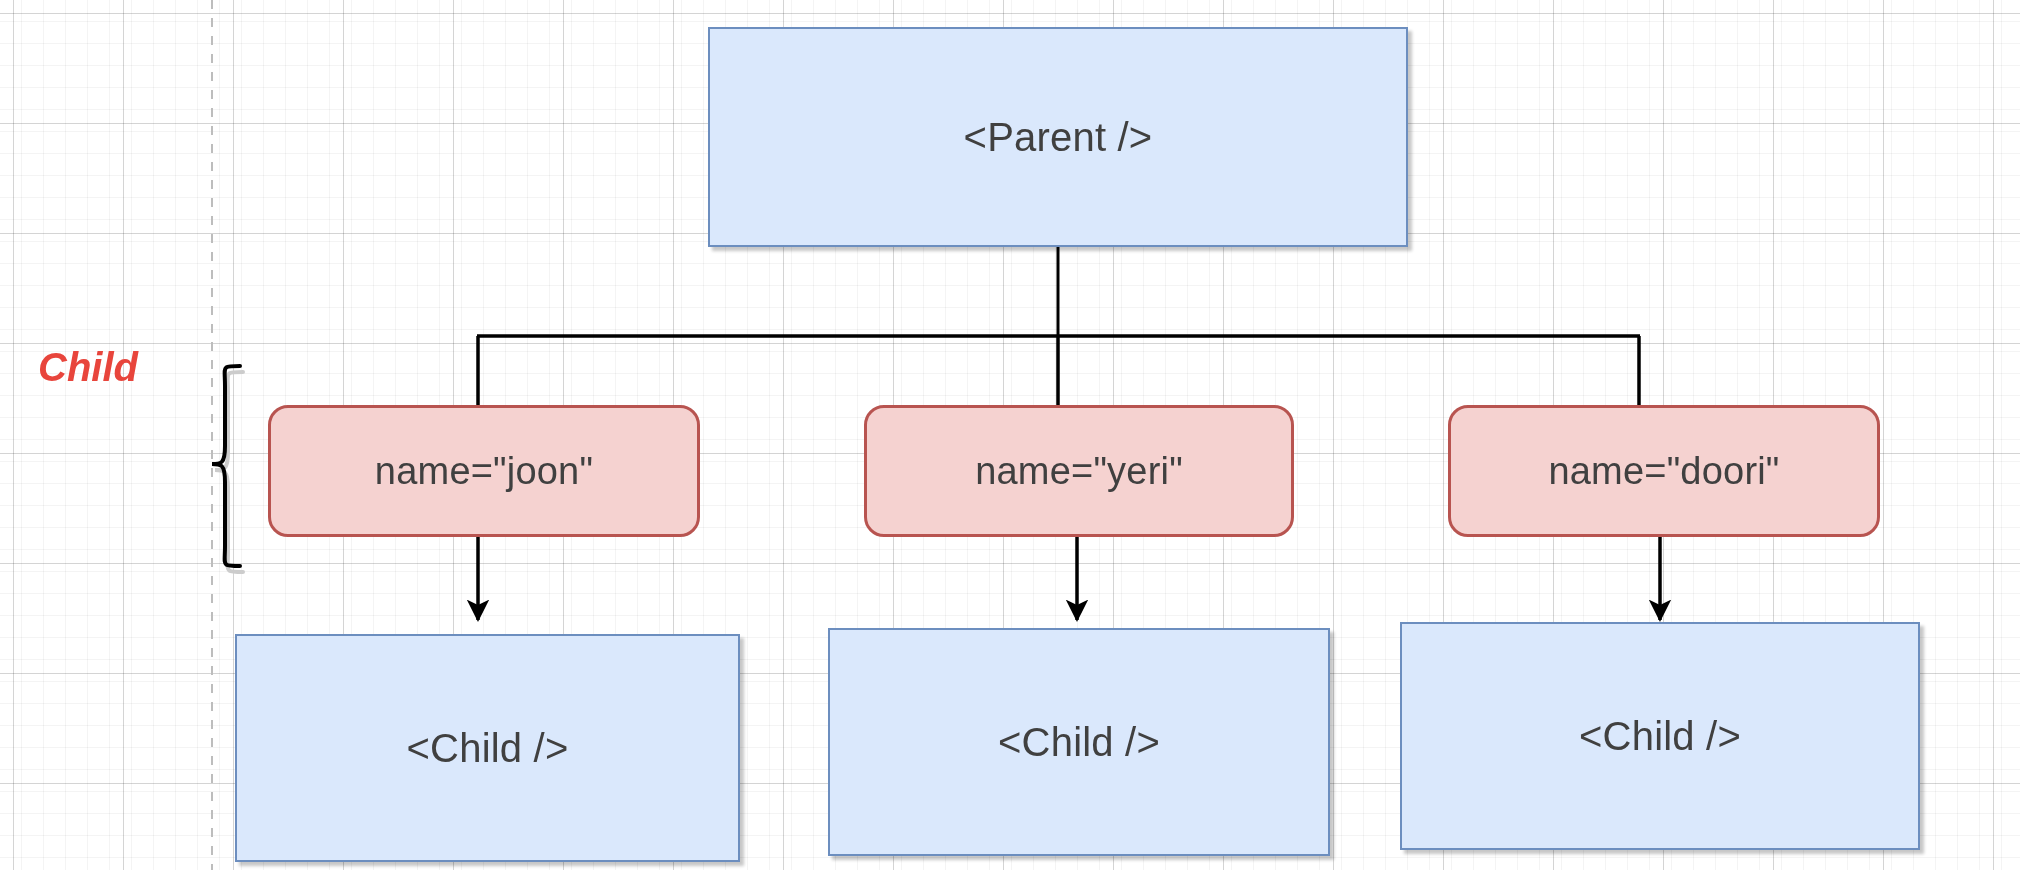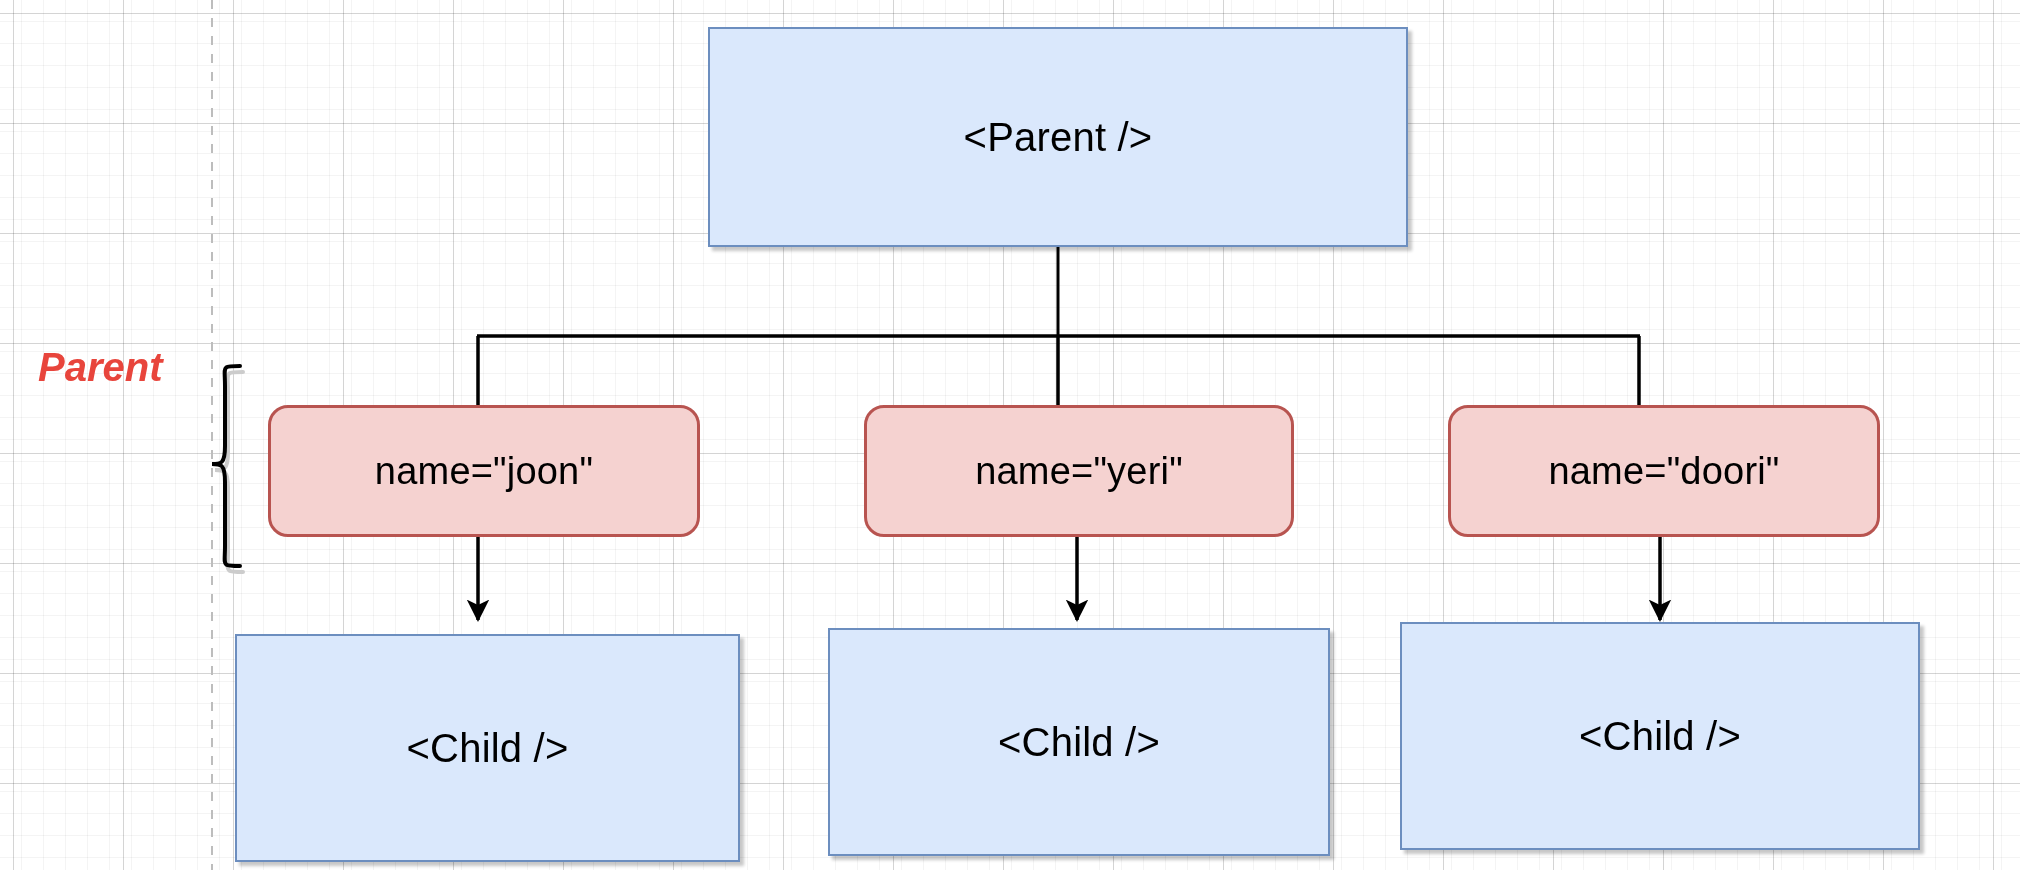--- a/index.html
+++ b/index.html
@@ -37,21 +37,21 @@
     pointer-events: none;
   }
 
   .node {
     position: absolute;
     box-sizing: border-box;
     display: flex;
     align-items: center;
     justify-content: center;
     text-align: center;
-    color: #000000;
+    color: #404040;
     font-family: "Liberation Sans", sans-serif;
   }
 
   .node-blue {
     background: #dae8fc;
     border: 2px solid #6c8ebf;
     box-shadow: 4px 4px 3px rgba(0,0,0,0.22);
     font-size: 40px;
     letter-spacing: 0.2px;
   }
@@ -104,21 +104,21 @@
     <path d="M 243 372 C 224 372 228 372 228 392
              L 228 452 C 228 470 224 470 215 470
              C 224 470 228 470 228 488
              L 228 552 C 228 572 224 572 243 572" fill="none" stroke="#cccccc" stroke-width="4" stroke-linecap="round"></path>
     <path d="M 240 366 C 221 366 225 366 225 386
              L 225 446 C 225 464 221 464 212 464
              C 221 464 225 464 225 482
              L 225 546 C 225 566 221 566 240 566" fill="none" stroke="#000000" stroke-width="4" stroke-linecap="round"></path>
   </svg>
 
-  <div class="props-label" style="left:38px; top:345px; width:150px; height:40px;">Parent</div>
+  <div class="props-label" style="left:38px; top:345px; width:150px; height:40px;">Child</div>
 
   <div class="node node-blue" style="left:708px; top:27px; width:700px; height:220px;">
     <span>&lt;Parent /&gt;</span>
   </div>
 
   <div class="node node-pink" style="left:268px; top:405px; width:432px; height:132px;">
     <span>name="joon"</span>
   </div>
 
   <div class="node node-pink" style="left:864px; top:405px; width:430px; height:132px;">

